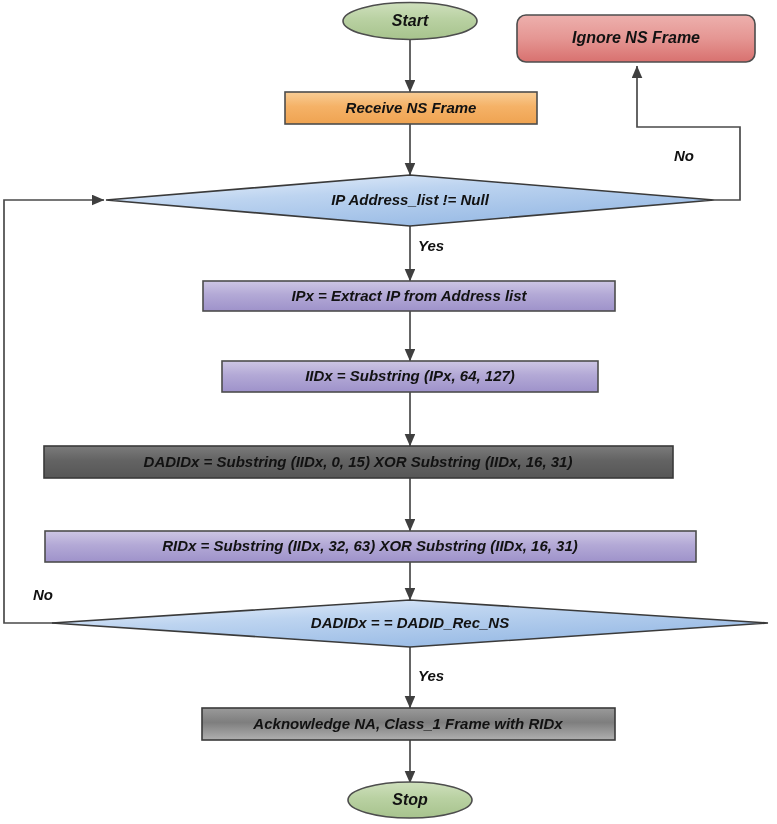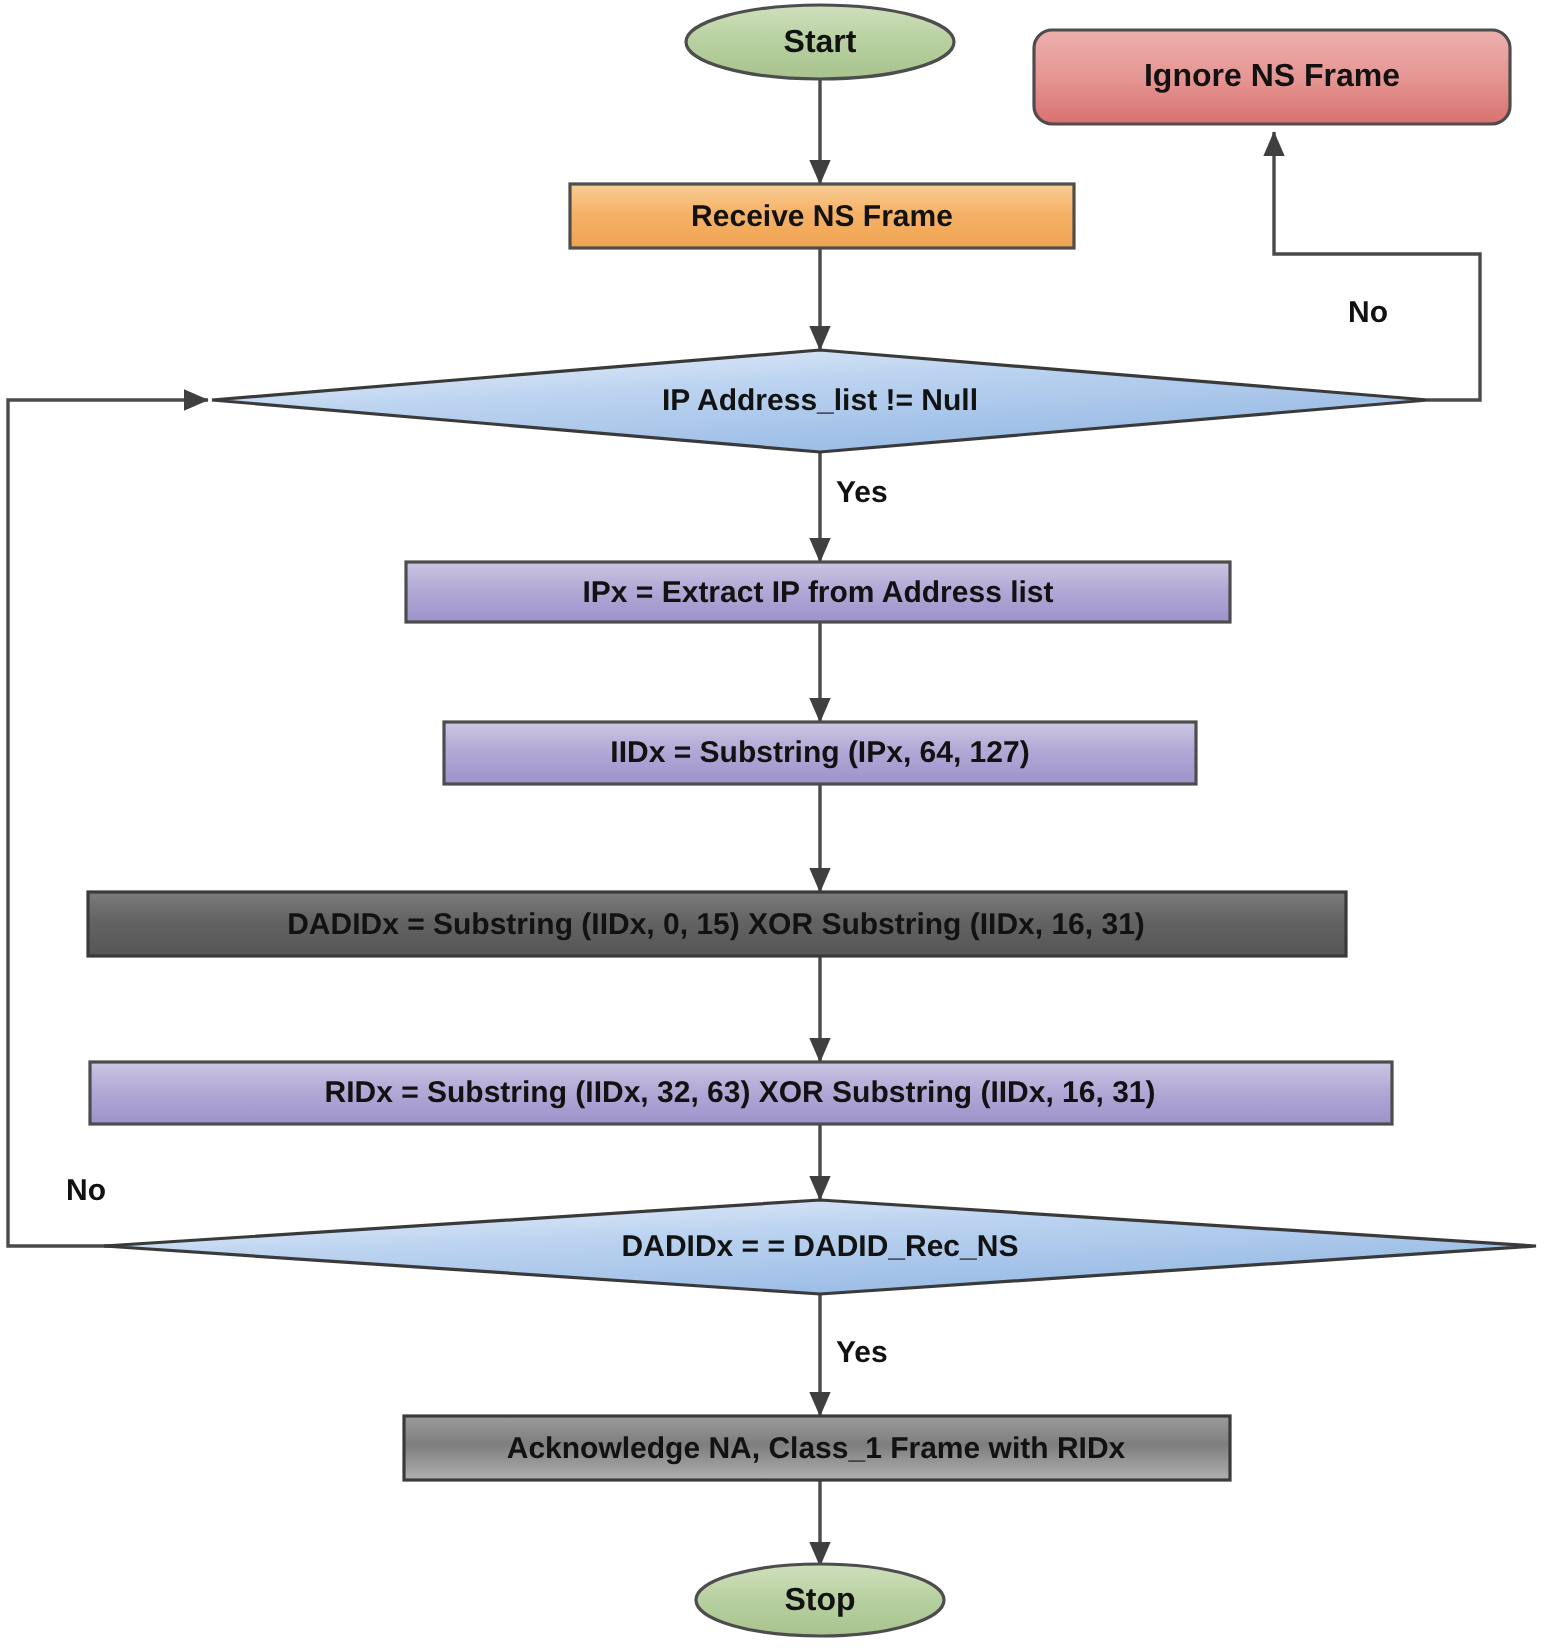--- a/index.html
+++ b/index.html
@@ -10,20 +10,21 @@
   body {
     width: 777px;
     height: 824px;
     font-family: "Liberation Sans", sans-serif;
     overflow: hidden;
   }
   #flowchart-root {
     position: relative;
     width: 777px;
     height: 660px;
+    font-style: italic;
   }
   svg#flow-svg {
     display: block;
     width: 777px;
     height: 824px;
   }
   .node-label {
     font-family: "Liberation Sans", sans-serif;
     font-weight: bold;
     fill: #121212;

